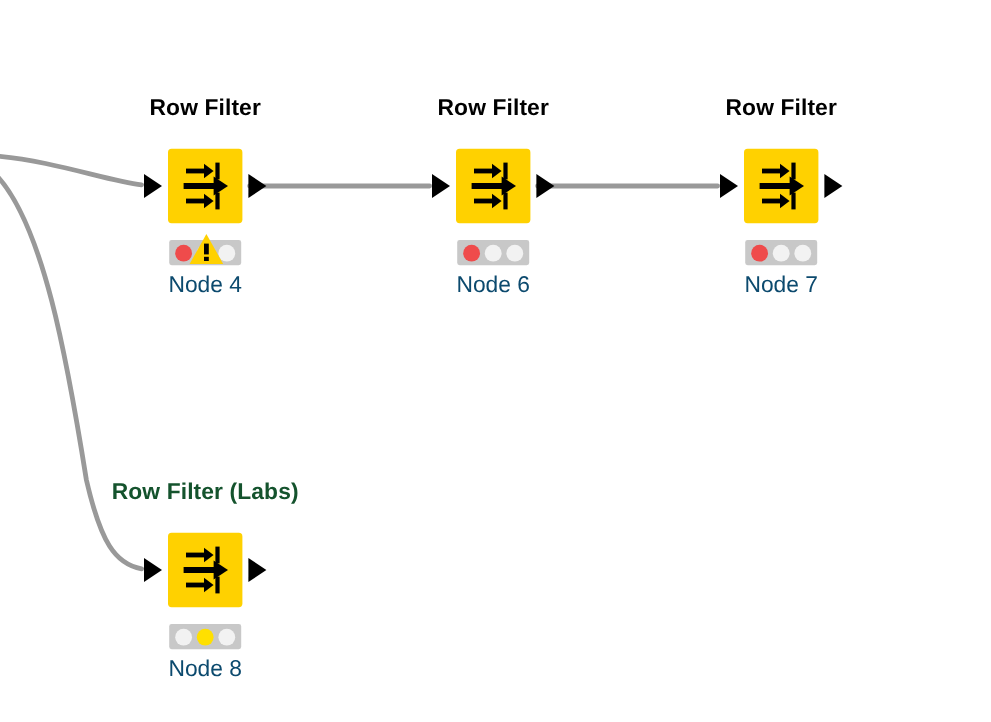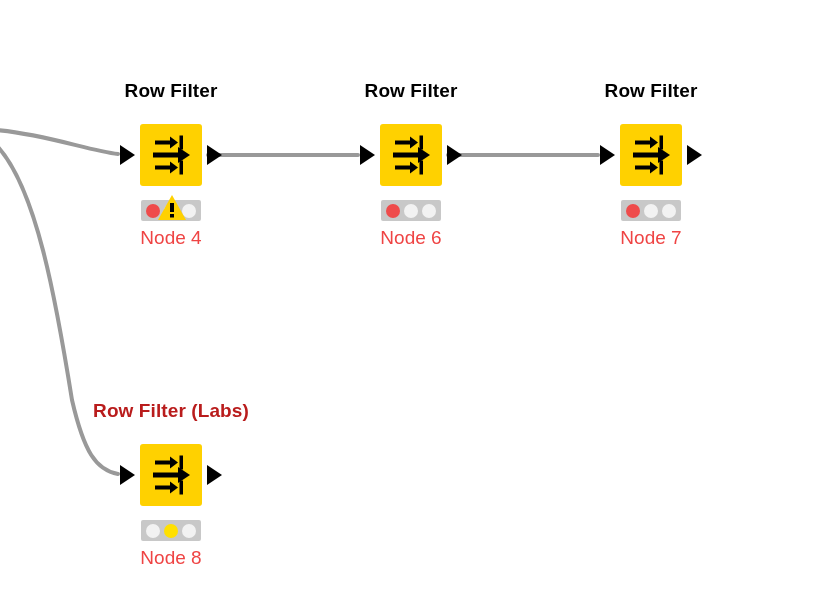--- a/index.html
+++ b/index.html
@@ -115,21 +115,21 @@
     pointer-events: none;
   }
   .node-label {
     position: absolute;
     left: 50%;
     transform: translateX(-50%);
     top: 103px;
     white-space: nowrap;
     font-size: 19px;
     font-weight: normal;
-    color: #ef4444;
+    color: #0c4a6e;
   }
 </style>
 </head>
 <body>
 
 <div id="canvas" style="width: 826px; height: 602px; background: rgb(255, 255, 255);">
 
   <svg id="wires" viewBox="0 0 826 602" width="826" height="602" xmlns="http://www.w3.org/2000/svg">
     <g id="wire-group" fill="none" stroke="#999999" stroke-width="4" stroke-linecap="round">
         <path d="M -4,130 C 45,134 90,151 118,154"></path>
@@ -205,21 +205,21 @@
           <rect x="39.5" y="36.5" width="3.5" height="14" fill="#000"></rect>
         </svg>
         <div class="status" style="background: rgb(200, 200, 200);">
           <div class="lamp red" style="background: rgb(239, 75, 75);"></div>
           <div class="lamp off" style="background: rgb(242, 242, 242);"></div>
           <div class="lamp off" style="background: rgb(242, 242, 242);"></div>
         </div>
         <div class="node-label">Node 7</div>
       </div>
       <div class="node" style="left: 171px; top: 444px;">
-        <div class="node-title" style="color: #b91c1c;">Row Filter (Labs)</div>
+        <div class="node-title" style="color: #14532d;">Row Filter (Labs)</div>
         <div class="port port-in" style="border-left-color: rgb(0, 0, 0);"></div>
         <div class="port port-out" style="border-left-color: rgb(0, 0, 0);"></div>
         <div class="node-body" style="background: rgb(255, 209, 0);"></div>
         <svg viewBox="0 0 62 62" class="node-icon">
           <rect x="15" y="16.5" width="17" height="4" fill="#000"></rect>
           <polygon points="30,12.5 38,18.5 30,24.5" fill="#000"></polygon>
           <rect x="39.5" y="11.5" width="3.5" height="14" fill="#000"></rect>
           <rect x="13" y="28.5" width="28" height="5" fill="#000"></rect>
           <polygon points="38,23 50,31 38,39" fill="#000"></polygon>
           <rect x="15" y="41.5" width="17" height="4" fill="#000"></rect>

